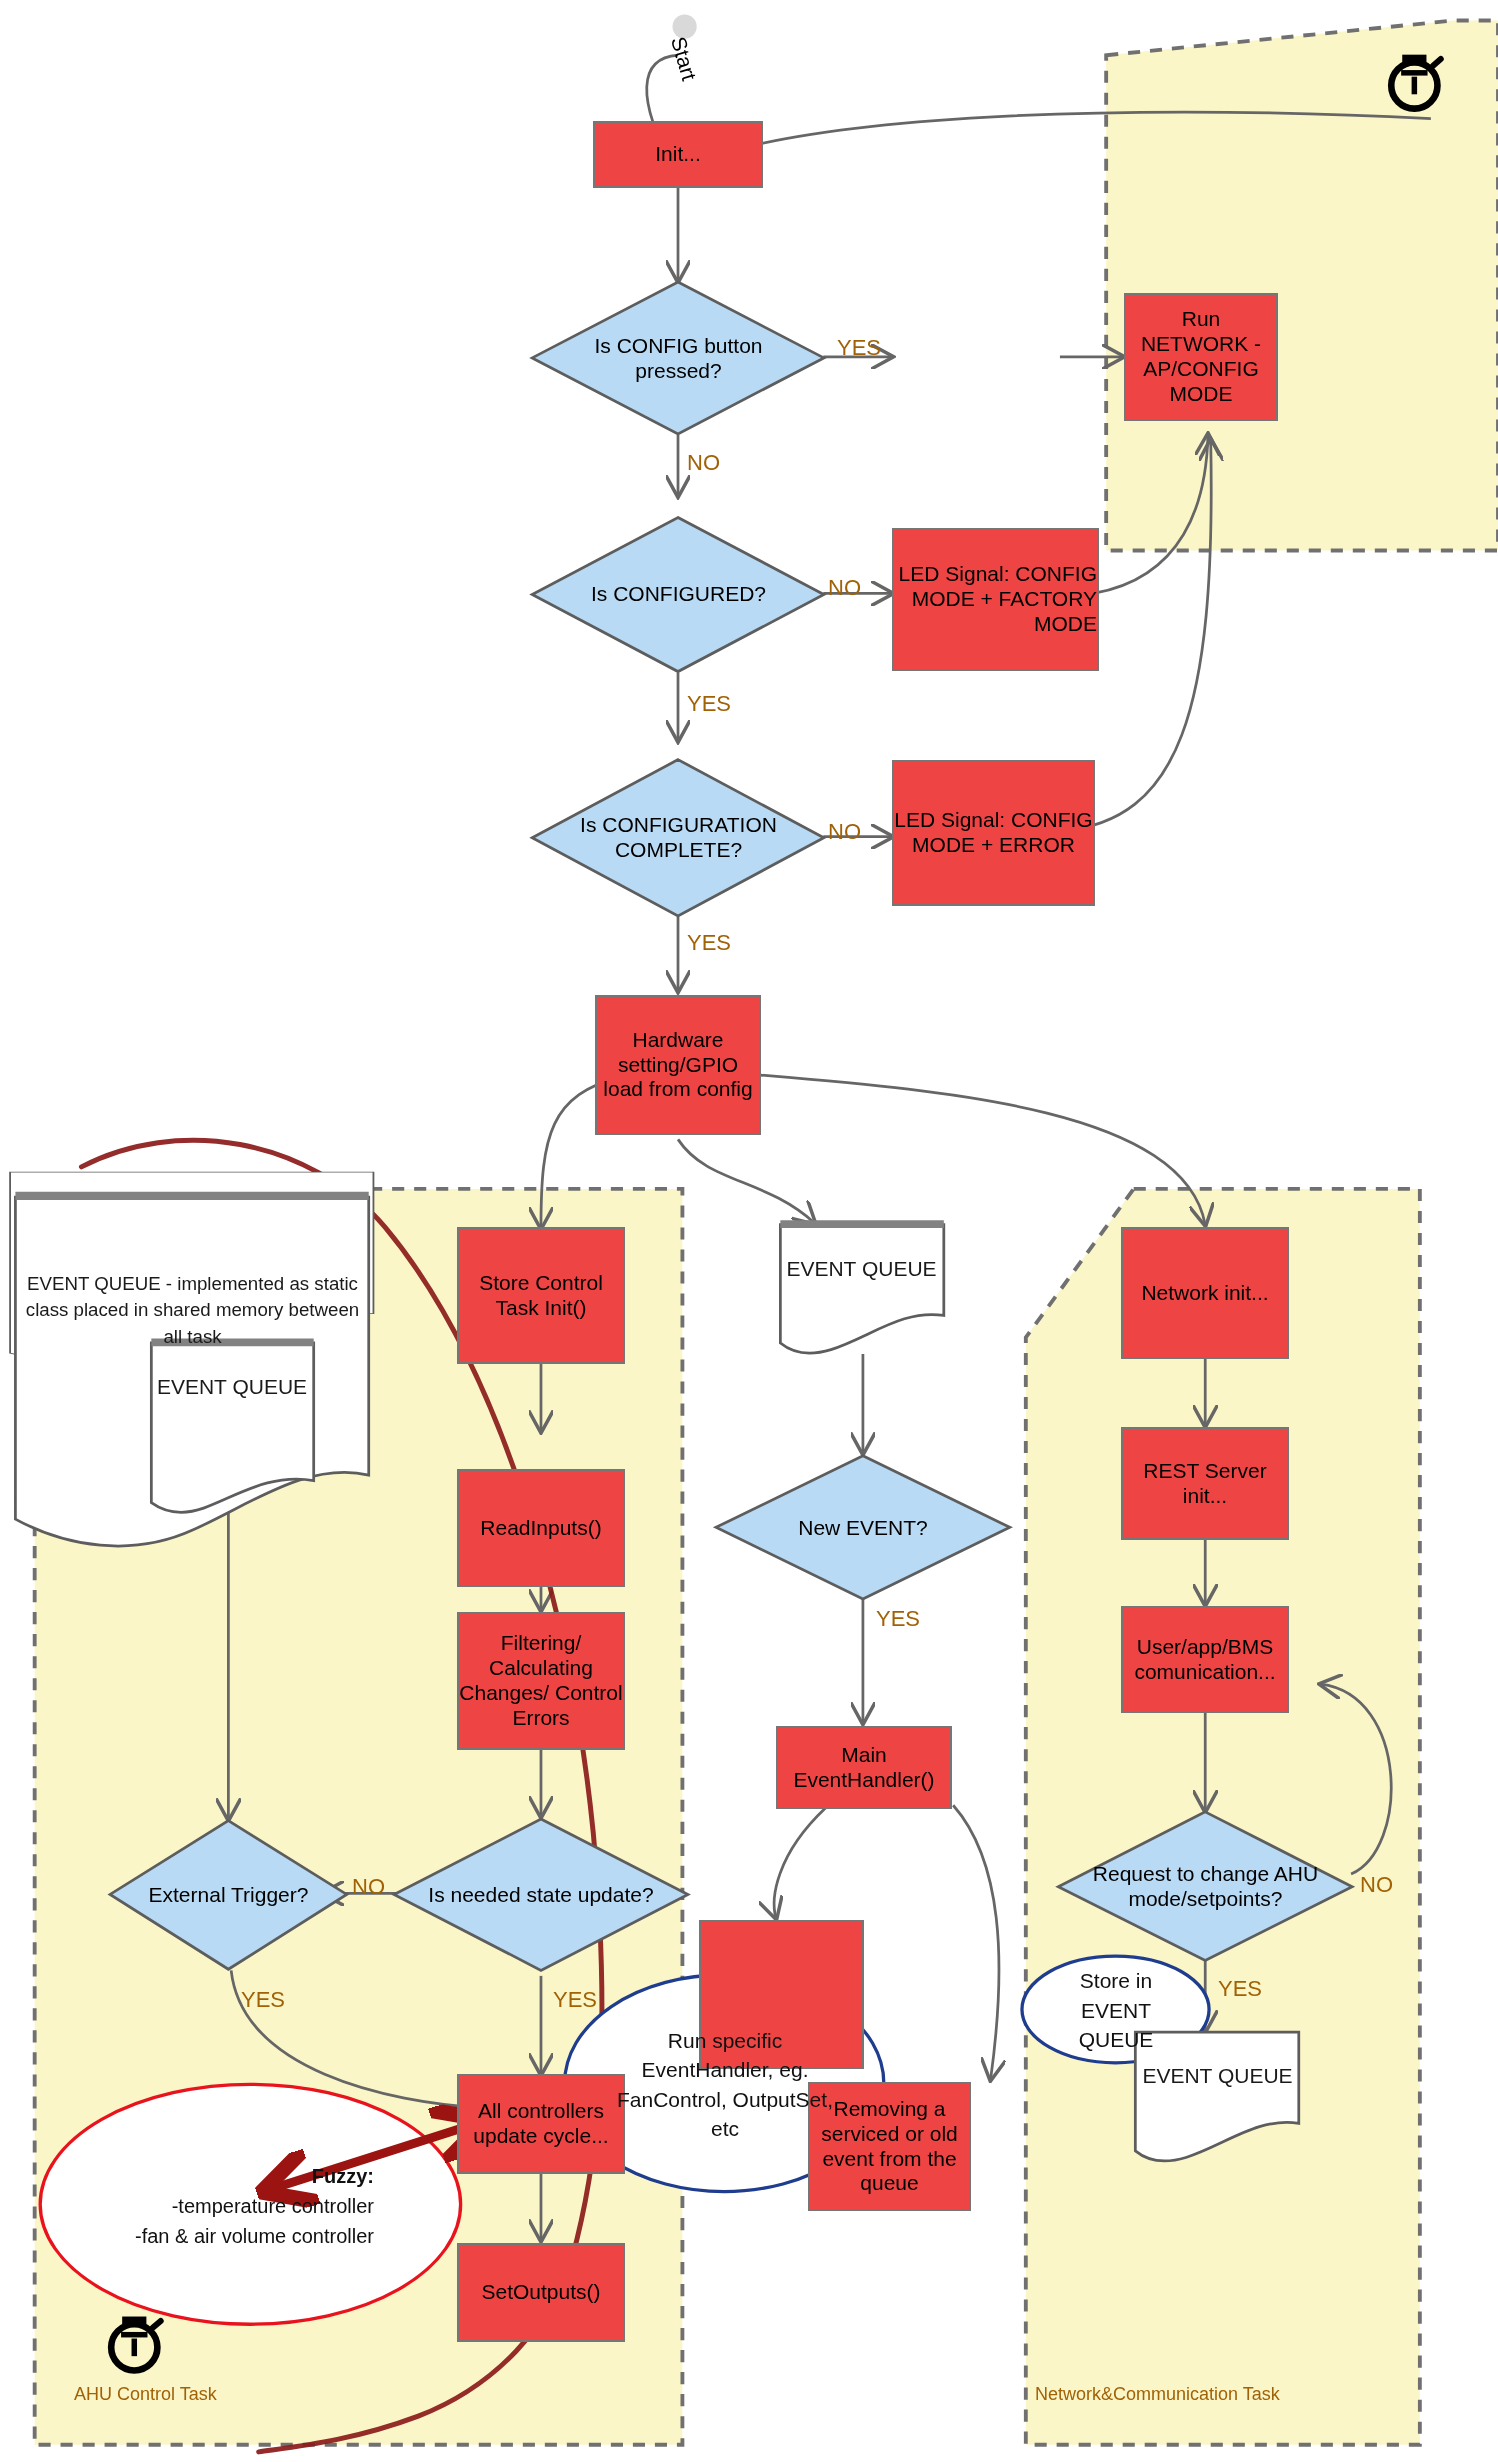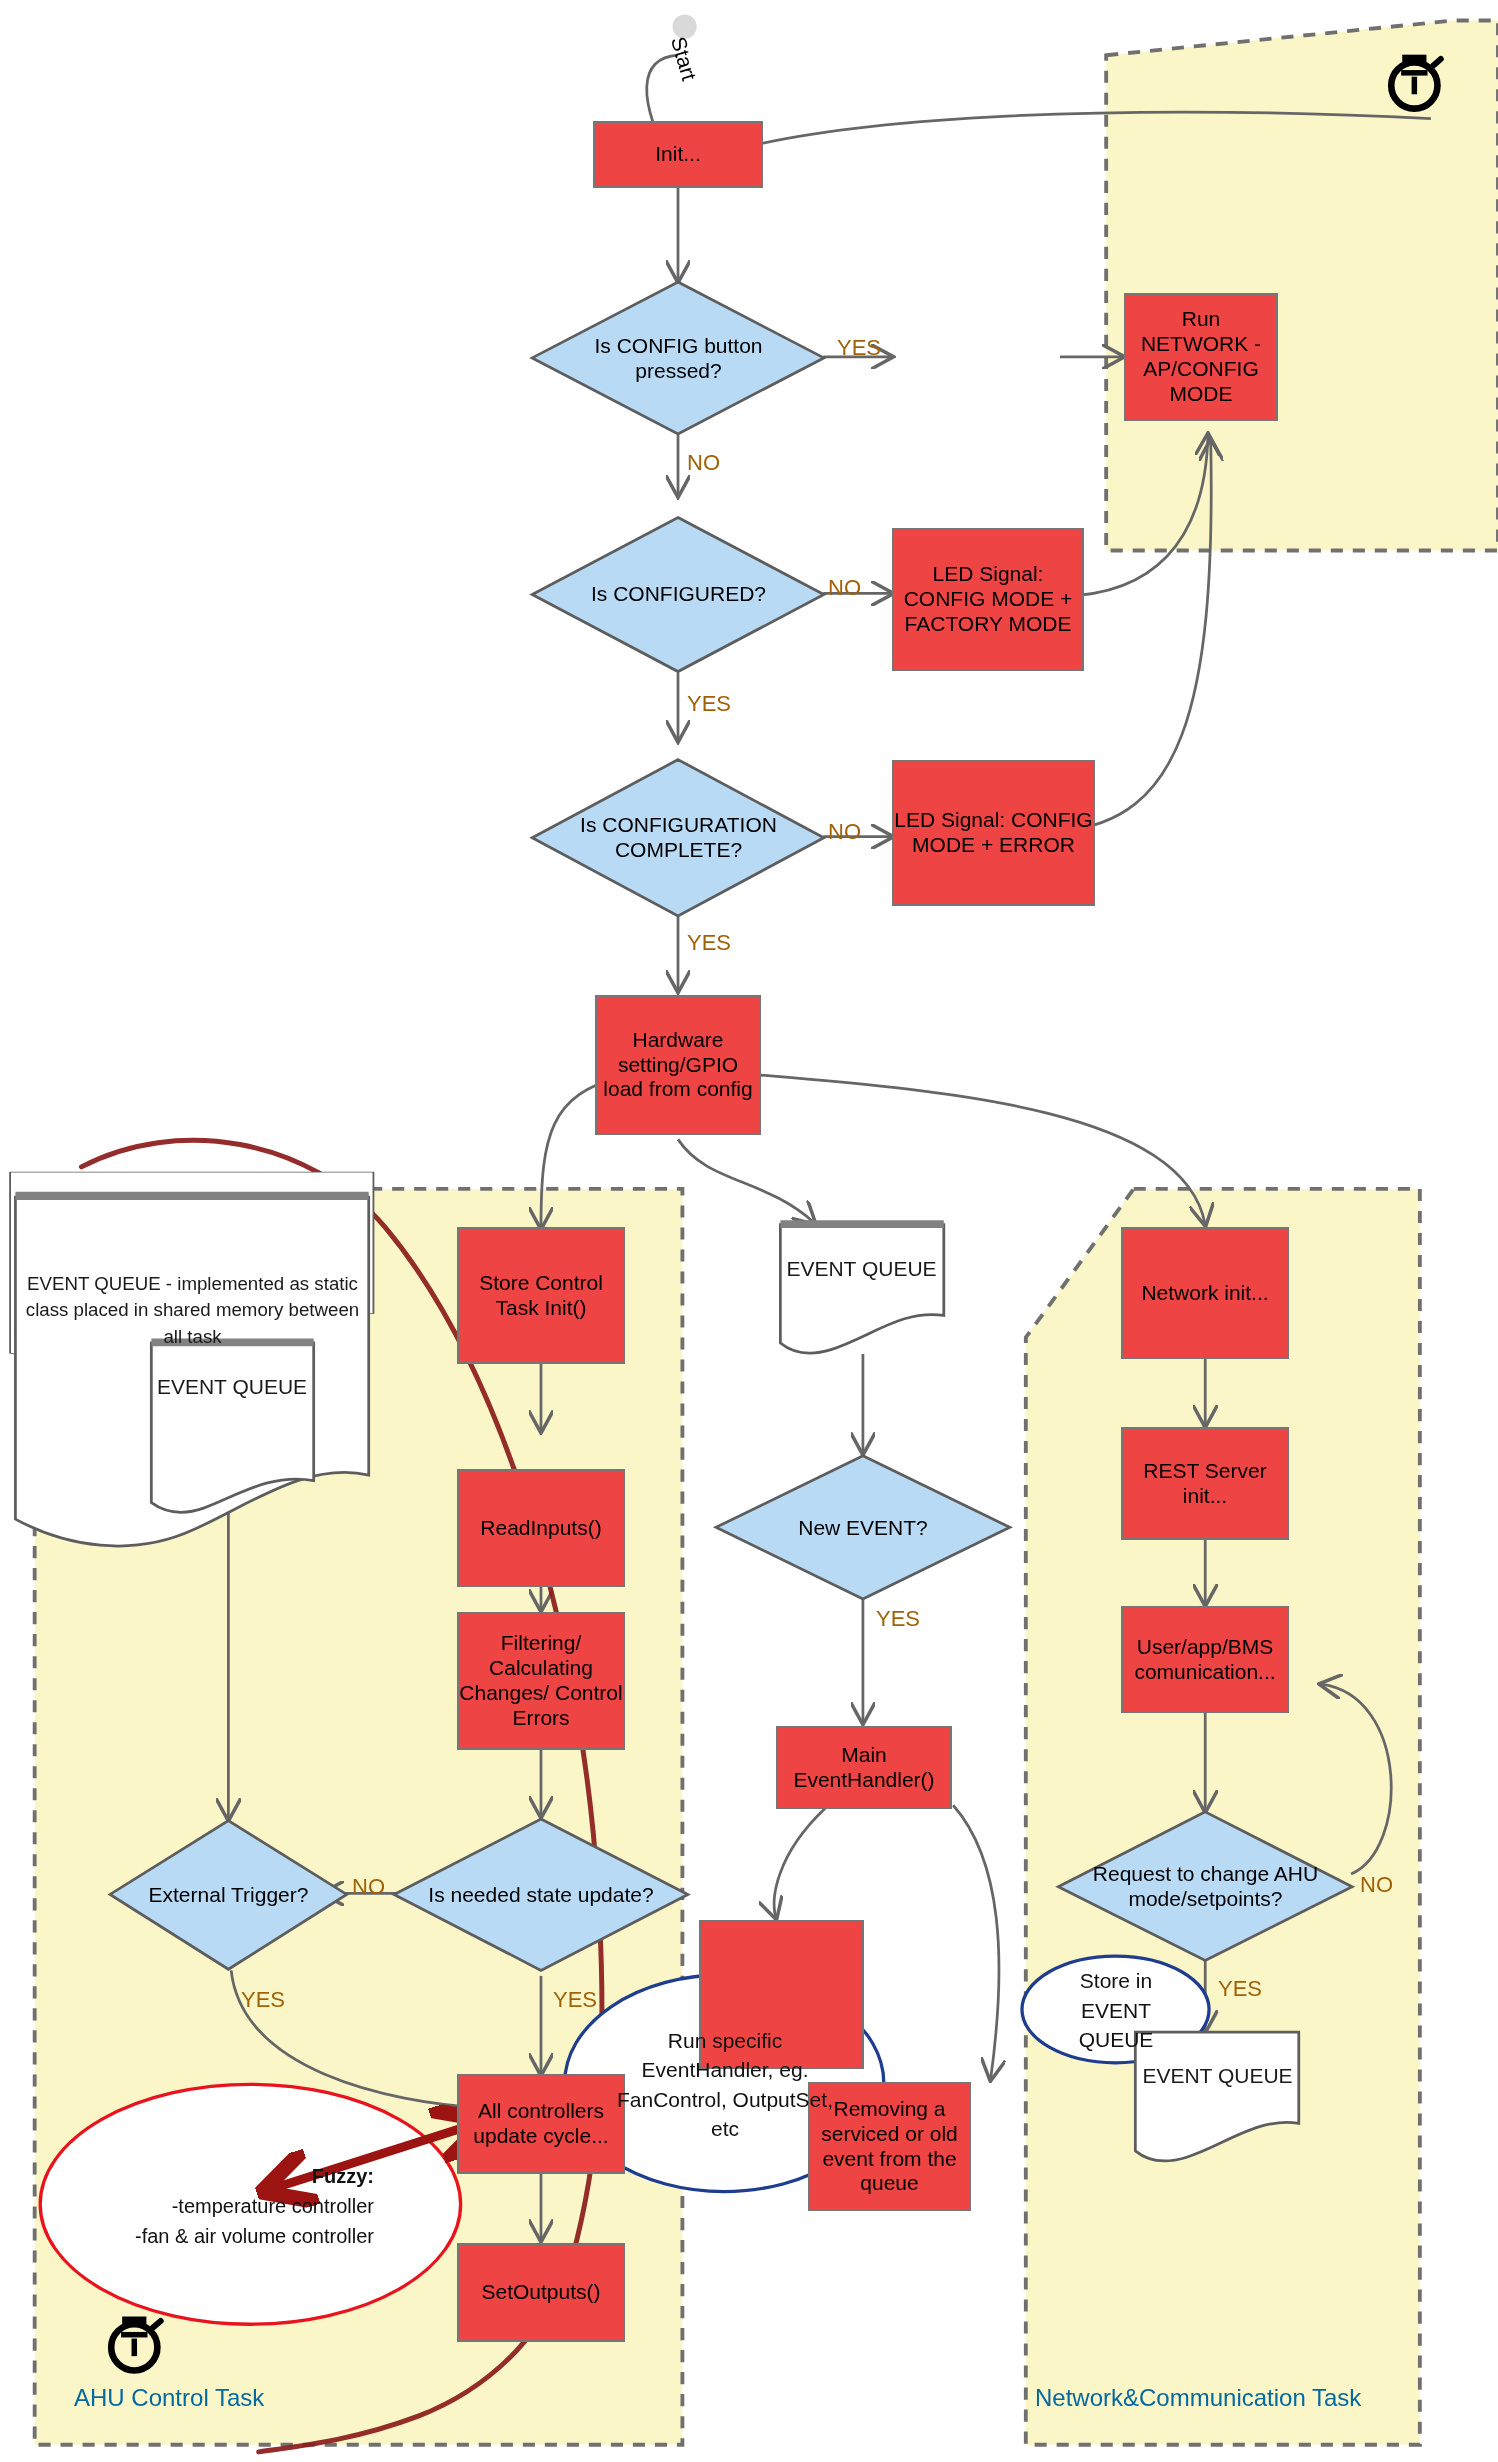--- a/index.html
+++ b/index.html
@@ -4,21 +4,21 @@
 <title>AHU Controller Flowchart</title>
 <style>
   html,body{margin:0;padding:0;background:#ffffff;}
   body{font-family:"Liberation Sans",sans-serif;}
   #canvas{position:relative;width:1498px;height:2462px;background:#fff;overflow:hidden;}
   svg.layer{position:absolute;left:0;top:0;width:1498px;height:2462px;}
   .node{position:absolute;box-sizing:border-box;display:flex;align-items:center;justify-content:center;text-align:center;color:#000;line-height:1.18;}
   .proc{background:#ef4444;border:2.2px solid #767676;font-size:21px;}
   .diam{font-size:21px;}
   .edgelabel{position:absolute;font-size:22px;color:#a16207;font-family:Liberation Sans, sans-serif;white-space:nowrap;}
-  .lanelabel{position:absolute;font-size:24px;color:#0369a1;white-space:nowrap;}
+  .lanelabel{position:absolute;font-size:18px;color:#a16207;white-space:nowrap;}
   .notetext{position:absolute;display:flex;align-items:center;justify-content:center;text-align:center;font-size:18.7px;line-height:1.42;color:#1a1a1a;}
   .fuzzytext{position:absolute;text-align:right;font-size:20px;line-height:1.5;color:#111;}
   .fuzzytext b{font-weight:bold;}
   .ovaltext{position:absolute;display:flex;align-items:center;justify-content:center;text-align:center;font-size:21px;line-height:1.4;color:#111;}
   .starttext{position:absolute;font-size:21px;color:#000;transform:rotate(74deg);transform-origin:left top;white-space:nowrap;}
 </style>
 </head>
 <body>
 
 <div id="canvas">
@@ -164,21 +164,21 @@
     </g>
 
     <circle cx="1244" cy="48" r="22" fill="#d9d9d9"></circle>
   </svg>
 
   <div class="node proc" style="left:593px;top:121px;width:170px;height:67px;">Init...</div>
 
 
   <div class="node proc" style="left:1124px;top:293px;width:154px;height:128px;">Run NETWORK - AP/CONFIG MODE</div>
 
-  <div class="node proc" style="left:892px;top:528px;width:192px;height:143px;">LED Signal: CONFIG MODE + FACTORY MODE</div>
+  <div class="node proc" style="left:892px;top:528px;width:207px;height:143px;text-align:right;">LED Signal: CONFIG MODE + FACTORY MODE</div>
 
   <div class="node proc" style="left:892px;top:760px;width:203px;height:146px;">LED Signal: CONFIG MODE + ERROR</div>
 
   <div class="node proc" style="left:595px;top:995px;width:166px;height:140px;">Hardware setting/GPIO load from config</div>
 
   <div class="node proc" style="left:457px;top:1227px;width:168px;height:137px;">Store Control Task Init()</div>
 
   <div class="node proc" style="left:457px;top:1434px;width:168px;height:118px;margin-top:35px;">ReadInputs()</div>
 
   <div class="node proc" style="left:457px;top:1612px;width:168px;height:138px;">Filtering/ Calculating Changes/ Control Errors</div>

